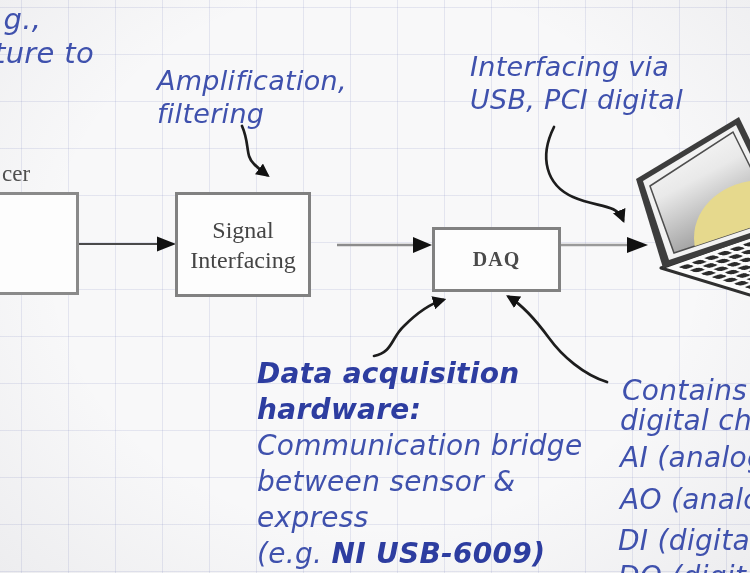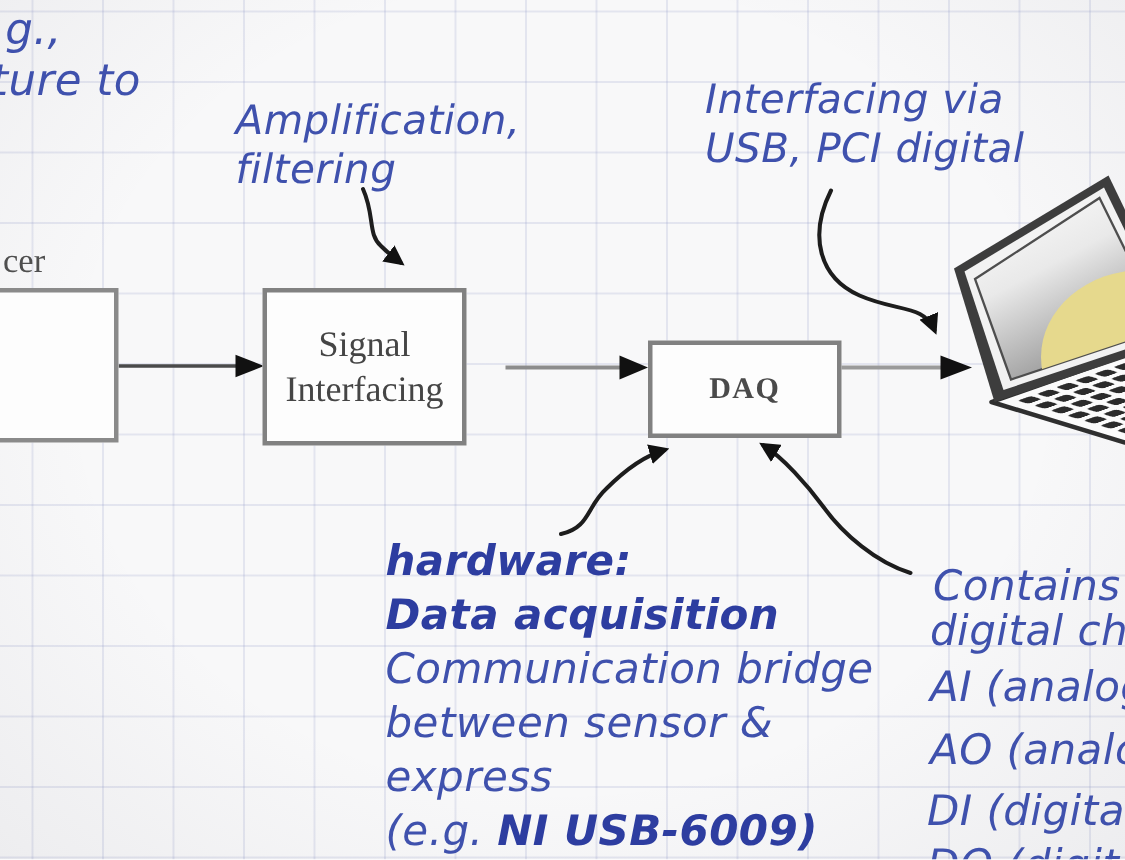--- a/index.html
+++ b/index.html
@@ -126,22 +126,22 @@
     <span class="ln">Amplification,</span>
     <span class="ln">filtering</span>
   </div>
 
   <div class="note" style="left:470px;top:50px;">
     <span class="ln">Interfacing via</span>
     <span class="ln">USB, PCI digital</span>
   </div>
 
   <div class="note hw" style="left:257px;top:356px;">
+    <span class="ln bold">Data acquisition</span>
     <span class="ln bold">hardware:</span>
-    <span class="ln bold">Data acquisition</span>
     <span class="ln gap">Communication bridge</span>
     <span class="ln">between sensor &amp;</span>
     <span class="ln">express</span>
     <span class="ln gap"><span>(e.g. </span><span class="bold">NI USB-6009)</span></span>
   </div>
 
   <div class="chan-line" style="left:622px;top:374px;">Contains</div>
   <div class="chan-line" style="left:620px;top:404px;">digital ch</div>
   <div class="chan-line" style="left:620px;top:441px;">AI (analog</div>
   <div class="chan-line" style="left:620px;top:483px;">AO (analo</div>

